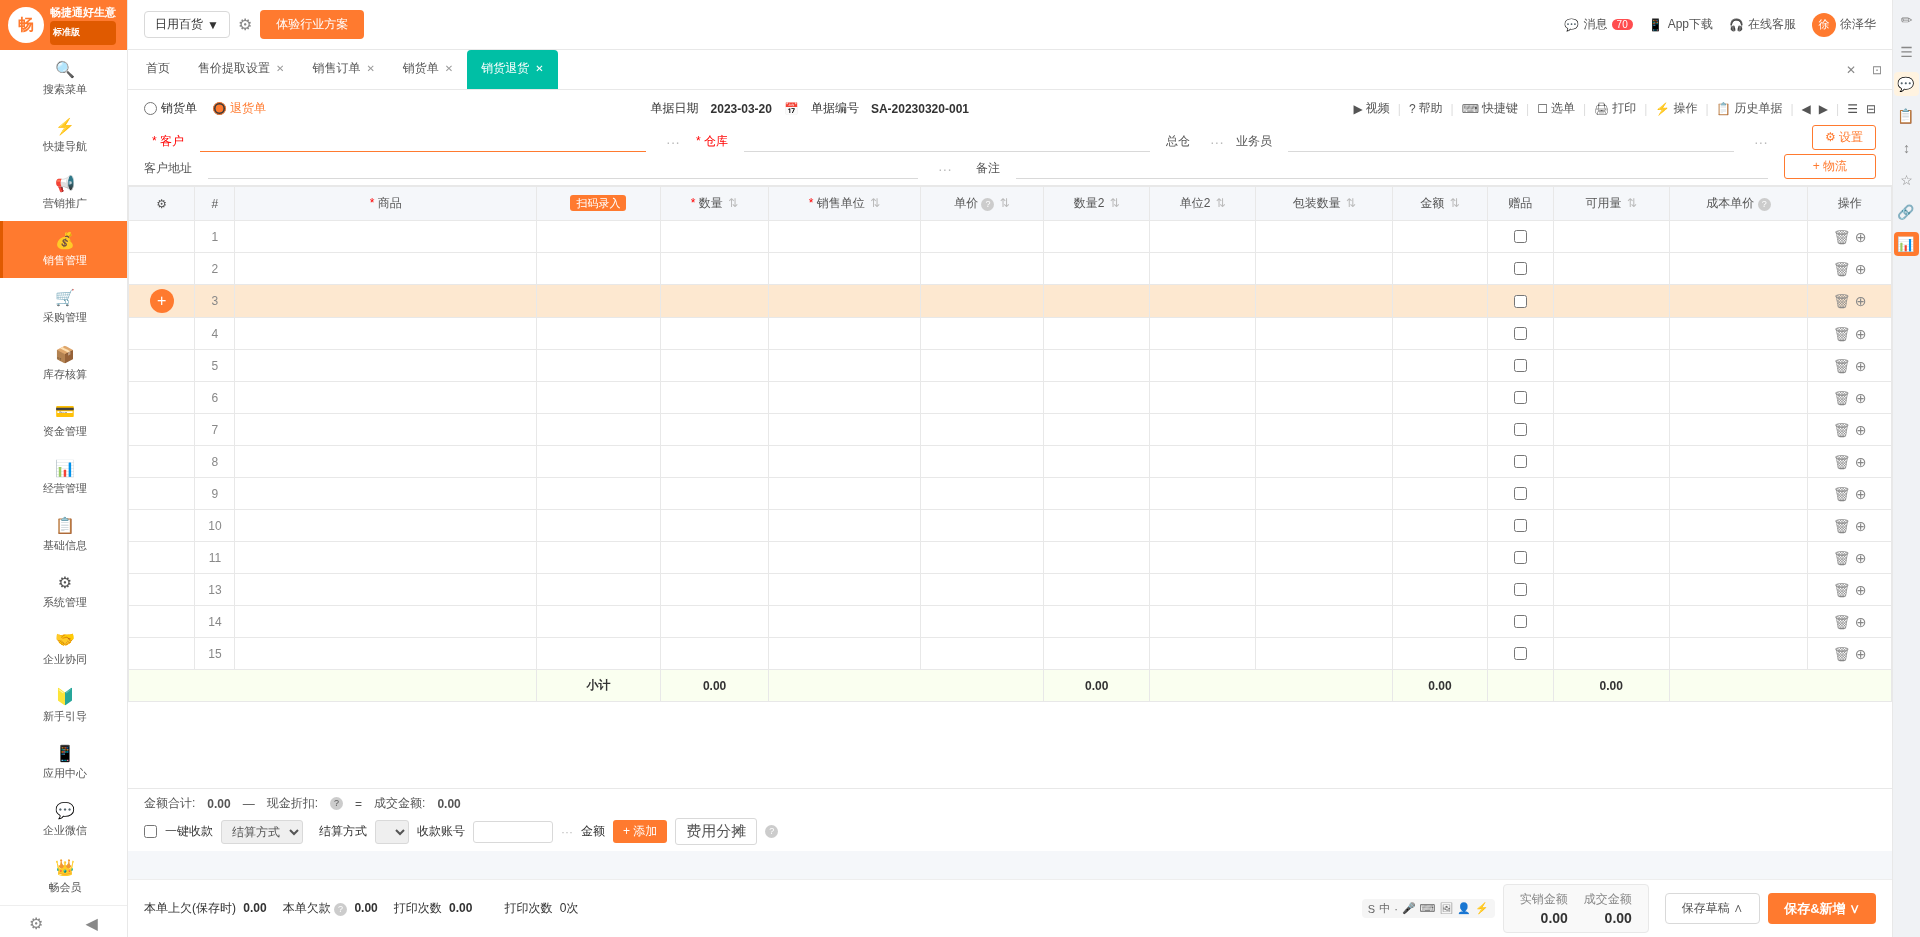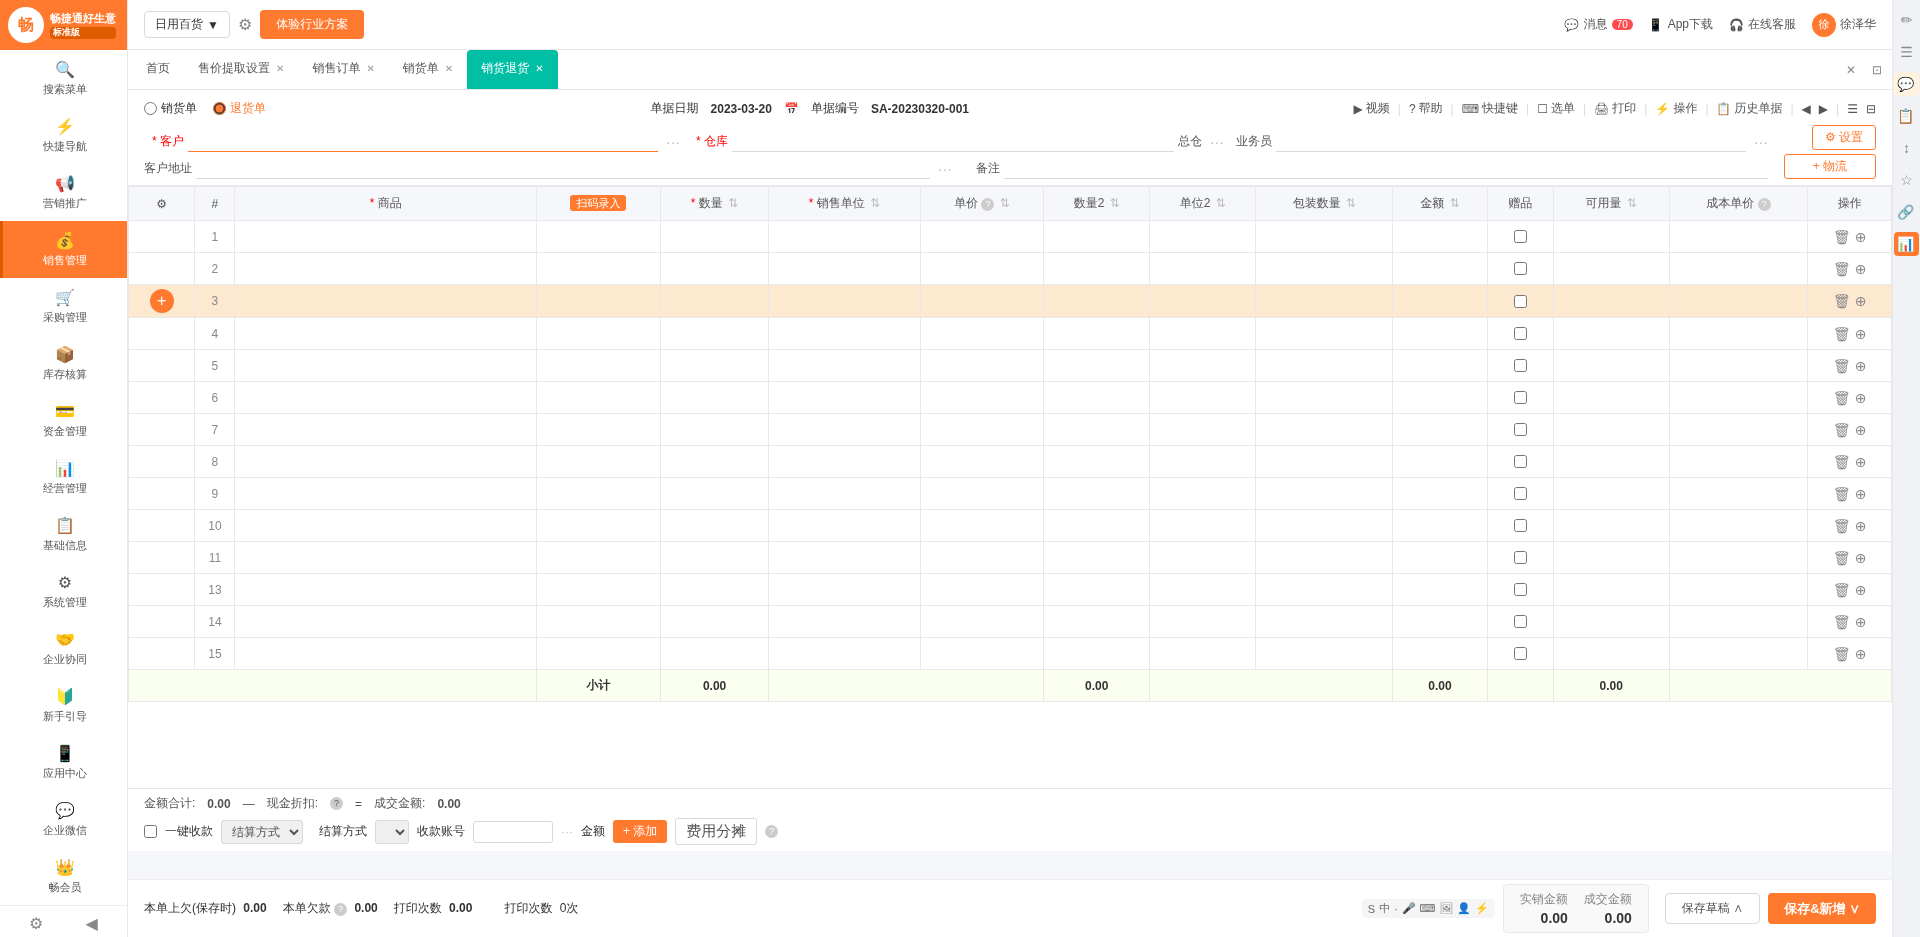--- a/index.html
+++ b/index.html
@@ -3,21 +3,21 @@
   <meta charset="utf-8">
   <style>
     * { box-sizing: border-box; margin: 0; padding: 0; }
     body { font-family: 'Microsoft YaHei', Arial, sans-serif; font-size: 12px; color: #333; background: #f0f2f5; display: flex; height: 937px; overflow: hidden; }
 
     
     .sidebar { width: 128px; background: #fff; display: flex; flex-direction: column; border-right: 1px solid #e8e8e8; flex-shrink: 0; }
     .sidebar-logo { background: #ff7a2f; padding: 10px 8px; display: flex; align-items: center; gap: 6px; color: #fff; font-size: 13px; font-weight: bold; height: 50px; }
     .sidebar-logo-icon { width: 36px; height: 36px; background: #fff; border-radius: 50%; display: flex; align-items: center; justify-content: center; color: #ff7a2f; font-size: 16px; font-weight: bold; }
     .sidebar-logo-text { display: flex; flex-direction: column; font-size: 11px; line-height: 1.3; }
-    .sidebar-logo-sub { font-size: 9px; background: #e05a00; padding: 0 3px; border-radius: 4px; margin-top: 2px; }
+    .sidebar-logo-sub { font-size: 9px; background: #e05a00; padding: 6px 3px; border-radius: 4px; margin-top: 2px; }
     .sidebar-item { display: flex; flex-direction: column; align-items: center; padding: 10px 4px; cursor: pointer; color: #555; font-size: 11px; gap: 3px; border-left: 3px solid transparent; }
     .sidebar-item.active { background: #ff7a2f; color: #fff; border-left-color: #e05a00; }
     .sidebar-item-icon { font-size: 16px; }
     .sidebar-bottom { display: flex; align-items: center; justify-content: space-around; padding: 8px; border-top: 1px solid #eee; }
 
     
     .main { flex: 1; display: flex; flex-direction: column; overflow: hidden; }
 
     
     .topbar { height: 50px; background: #fff; display: flex; align-items: center; justify-content: space-between; padding: 0 16px; border-bottom: 1px solid #e8e8e8; flex-shrink: 0; }
@@ -45,21 +45,21 @@
     .form-area { background: #fff; padding: 10px 16px 6px; border-bottom: 1px solid #e8e8e8; flex-shrink: 0; }
     .form-top { display: flex; align-items: center; justify-content: space-between; margin-bottom: 8px; }
     .form-radio-group { display: flex; gap: 16px; align-items: center; }
     .radio-item { display: flex; align-items: center; gap: 4px; cursor: pointer; font-size: 12px; }
     .radio-item input[type=radio] { accent-color: #ff7a2f; }
     .radio-active { color: #ff7a2f; }
     .form-doc-info { display: flex; align-items: center; gap: 12px; font-size: 12px; }
     .form-toolbar { display: flex; gap: 8px; align-items: center; font-size: 12px; color: #555; flex-wrap: wrap; }
     .form-toolbar-item { display: flex; align-items: center; gap: 3px; cursor: pointer; }
     .form-fields { display: flex; flex-wrap: wrap; gap: 8px; margin-top: 6px; }
-    .form-field { display: flex; align-items: center; gap: 4px; flex: 1; min-width: 280px; }
+    .form-field { display: flex; align-items: center; gap: 16px; flex: 1; min-width: 280px; }
     .form-field label { color: #f00; font-size: 12px; min-width: 40px; text-align: right; }
     .form-field label.optional { color: #555; }
     .field-input { flex: 1; border: none; border-bottom: 1px solid #d9d9d9; padding: 3px 4px; font-size: 12px; outline: none; color: #333; min-width: 100px; }
     .field-dots { color: #bbb; font-size: 14px; margin-left: 4px; cursor: pointer; }
     .right-buttons { display: flex; flex-direction: column; gap: 4px; margin-left: auto; }
     .btn-right { padding: 3px 12px; border-radius: 3px; cursor: pointer; font-size: 12px; }
     .btn-setting { border: 1px solid #ff7a2f; color: #ff7a2f; background: #fff; margin-left: 28px; }
     .btn-logistics { border: 1px solid #ff7a2f; color: #ff7a2f; background: #fff; }
 
     

